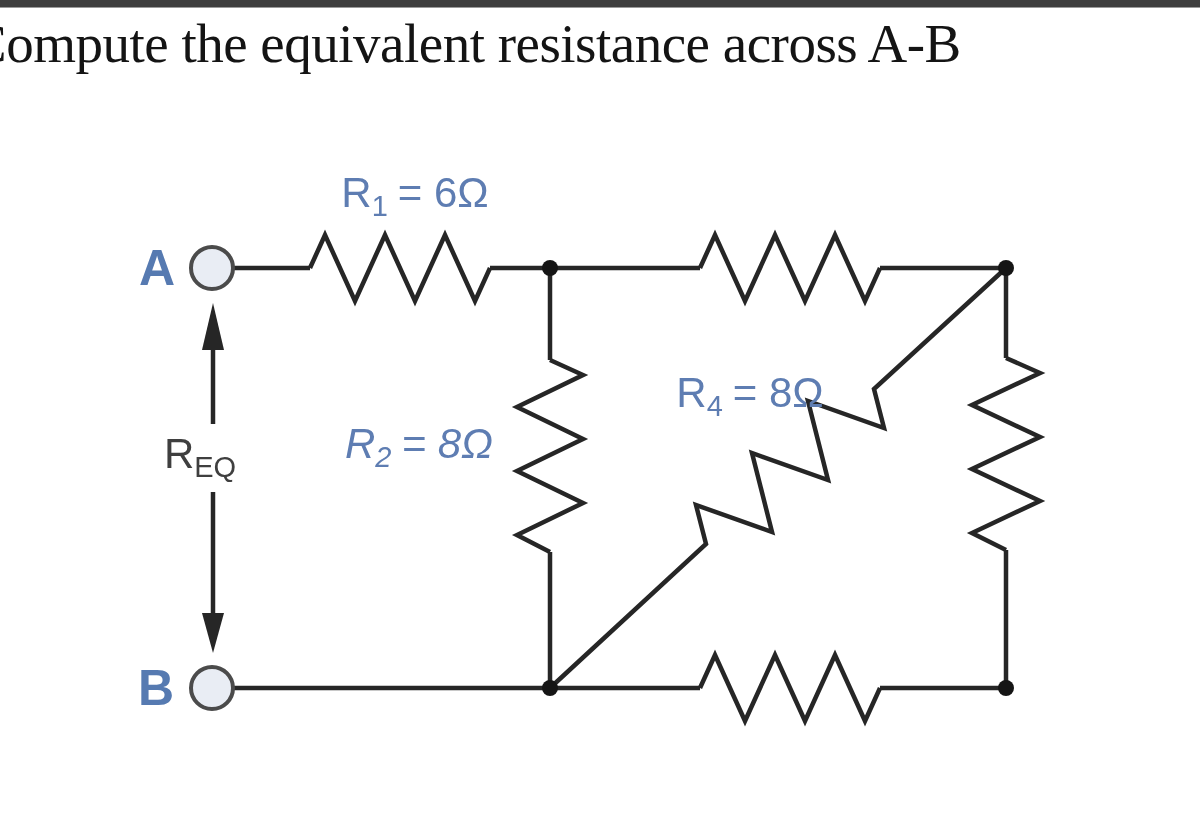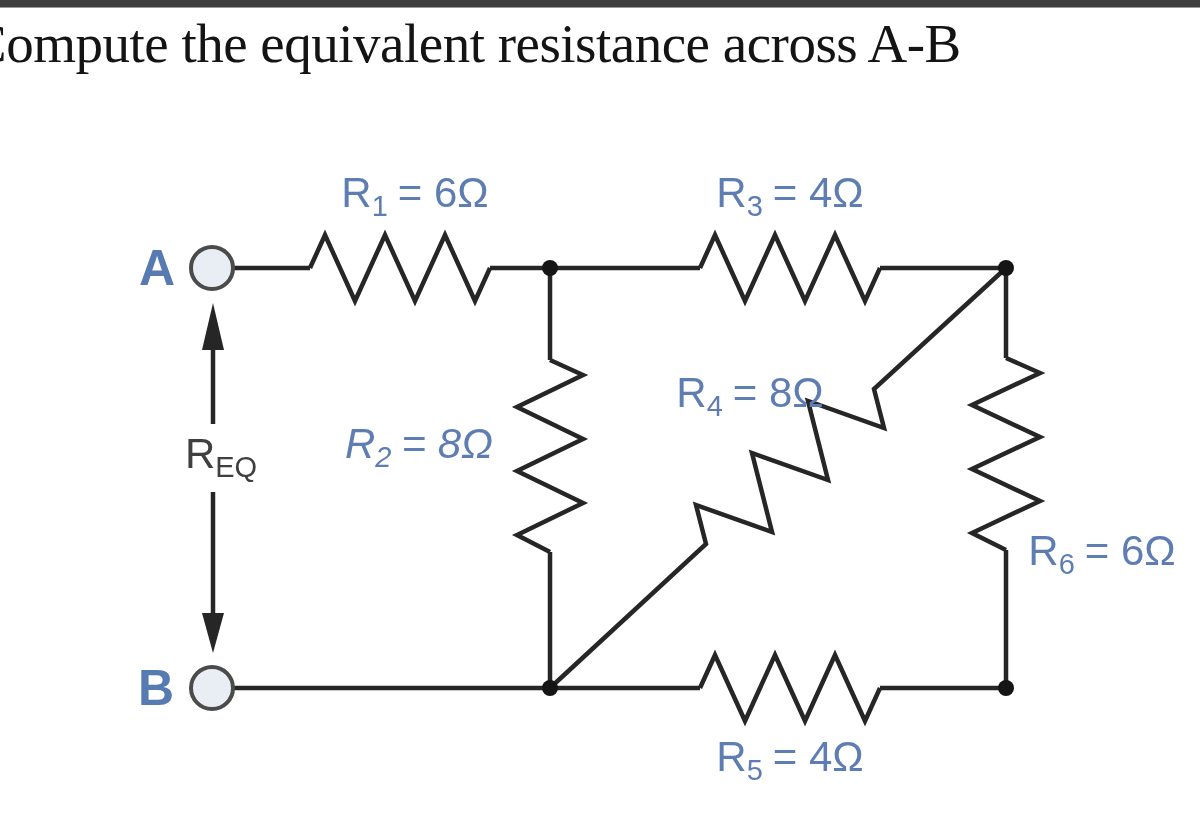--- a/index.html
+++ b/index.html
@@ -70,27 +70,24 @@
 
     <circle cx="550" cy="268" r="8" fill="#151515"></circle>
     <circle cx="1006" cy="268" r="8" fill="#151515"></circle>
     <circle cx="550" cy="688" r="8" fill="#151515"></circle>
     <circle cx="1006" cy="688" r="8" fill="#151515"></circle>
   </svg>
 
   <div class="term" style="left:157px;top:268px;">A</div>
   <div class="term" style="left:156px;top:688px;">B</div>
 
-  <div class="reqlabel" style="left:221px;top:457px;"><span>R</span><sub>EQ</sub></div>
+  <div class="reqlabel" style="left:200px;top:457px;"><span>R</span><sub>EQ</sub></div>
 
   <div class="rlabel" style="left:399px;top:172px;margin-left:16px;"><span>R</span><sub>1</sub><span class="val">= 6Ω</span></div>
 
-  <div class="rlabel" style="left:790px;top:172px;"><span>R</span><sub>3</sub><span class="val">= 4Ω</span></div>
 
   <div class="rlabel" style="left:419px;top:423px;font-style:italic;"><span>R</span><sub>2</sub><span class="val">= 8Ω</span></div>
 
   <div class="rlabel" style="left:750px;top:372px;"><span>R</span><sub>4</sub><span class="val">= 8Ω</span></div>
 
-  <div class="rlabel" style="left:790px;top:736px;"><span>R</span><sub>5</sub><span class="val">= 4Ω</span></div>
 
-  <div class="rlabel" style="left:1102px;top:530px;"><span>R</span><sub>6</sub><span class="val">= 6Ω</span></div>
 
 </div>
 
 </body></html>

